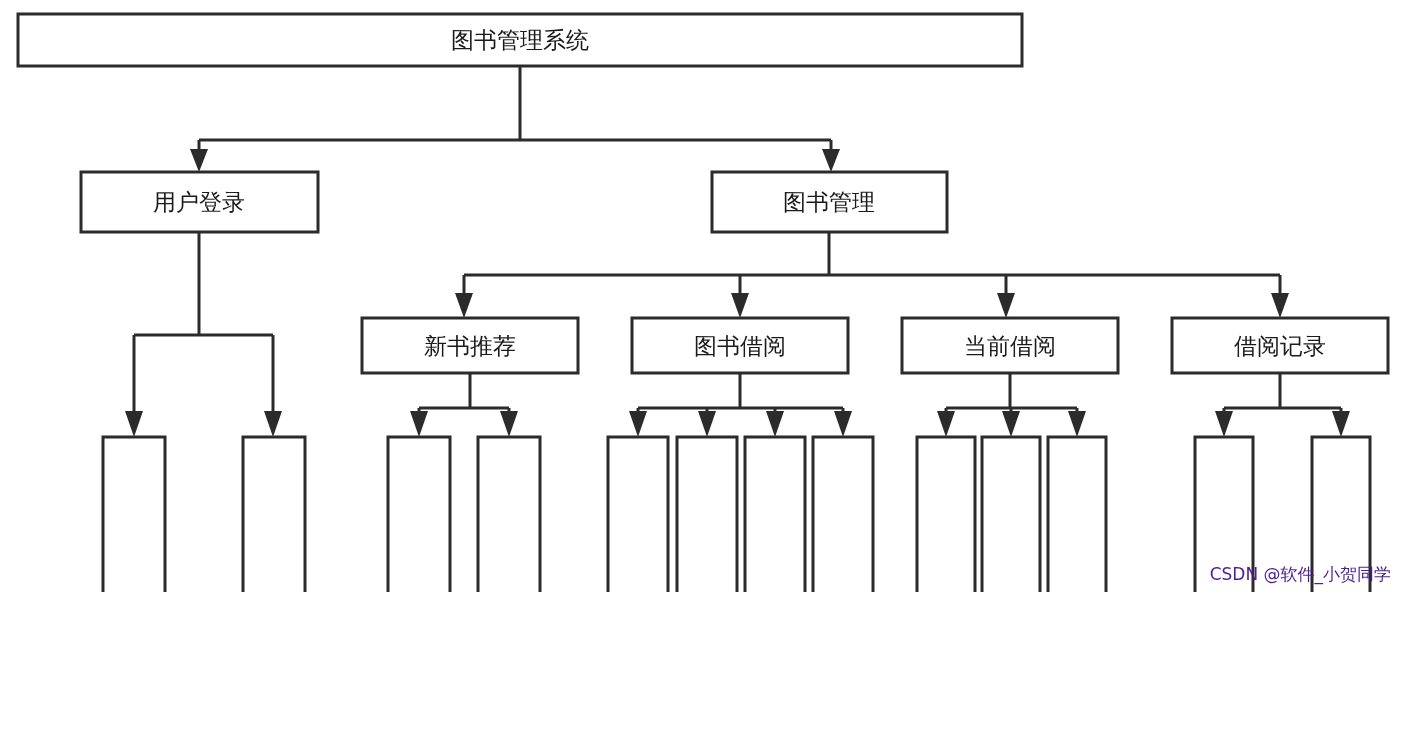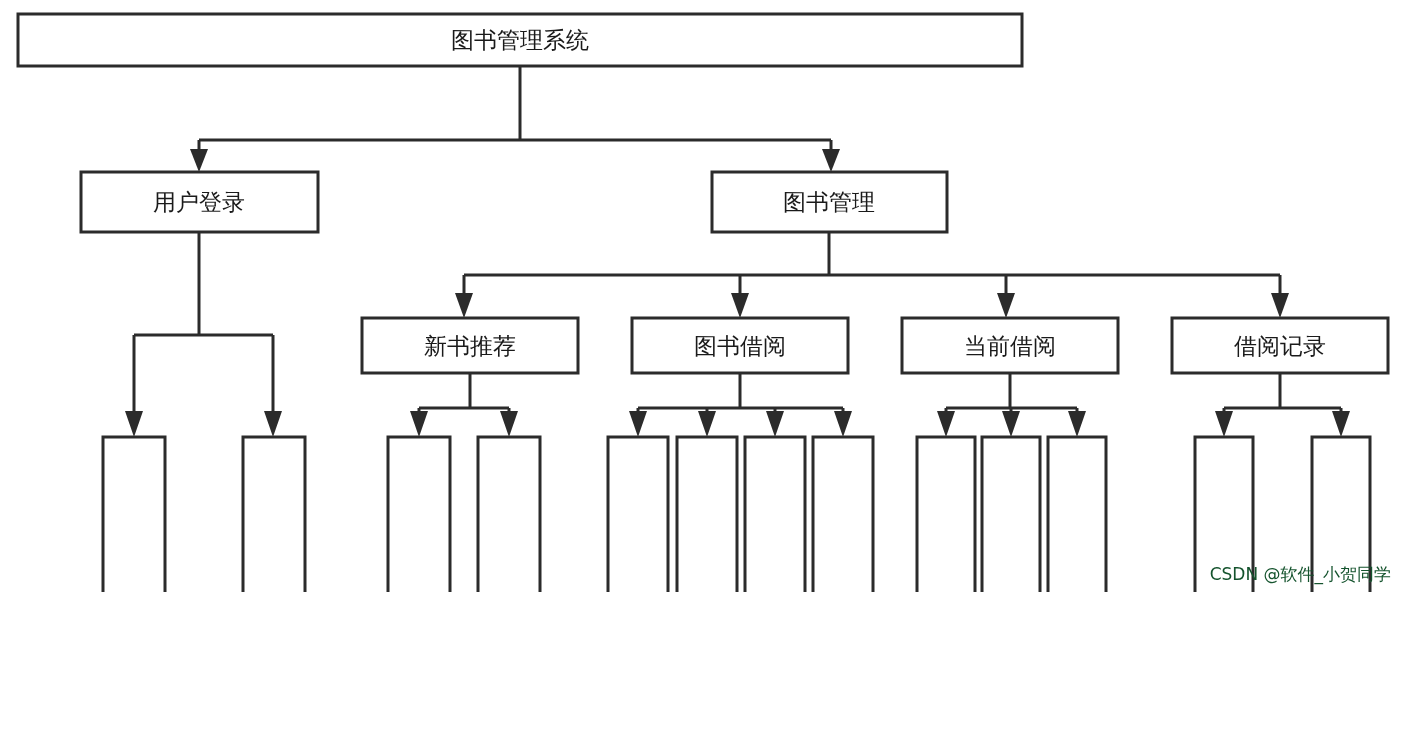--- a/index.html
+++ b/index.html
@@ -63,21 +63,21 @@
     display: flex;
     align-items: flex-start;
     justify-content: center;
   }
   .watermark {
     position: absolute;
     right: 14px;
     bottom: 6px;
     font-family: "DejaVu Sans", "Liberation Sans", sans-serif;
     font-size: 17px;
-    color: #14532d;
+    color: #4c1d95;
     white-space: nowrap;
     user-select: none;
   }
 </style>
 </head>
 <body>
 
 <div id="diagram-root">
 
   <svg class="canvas" viewBox="0 0 1405 747">

